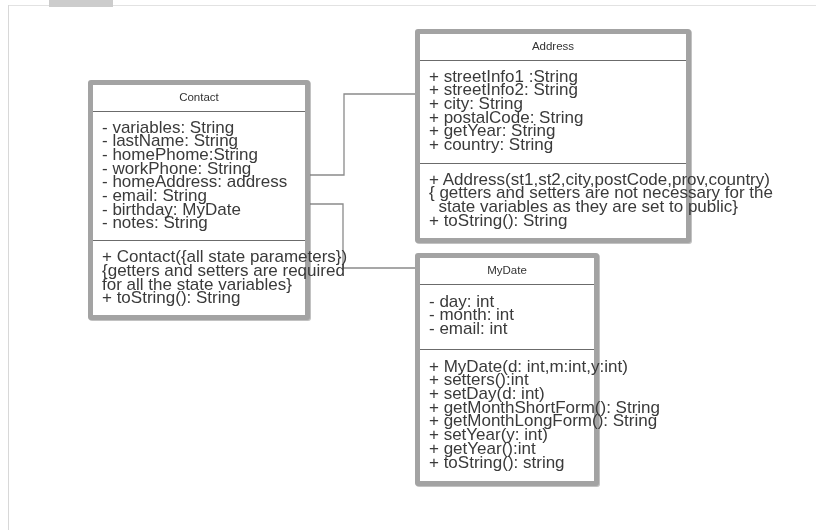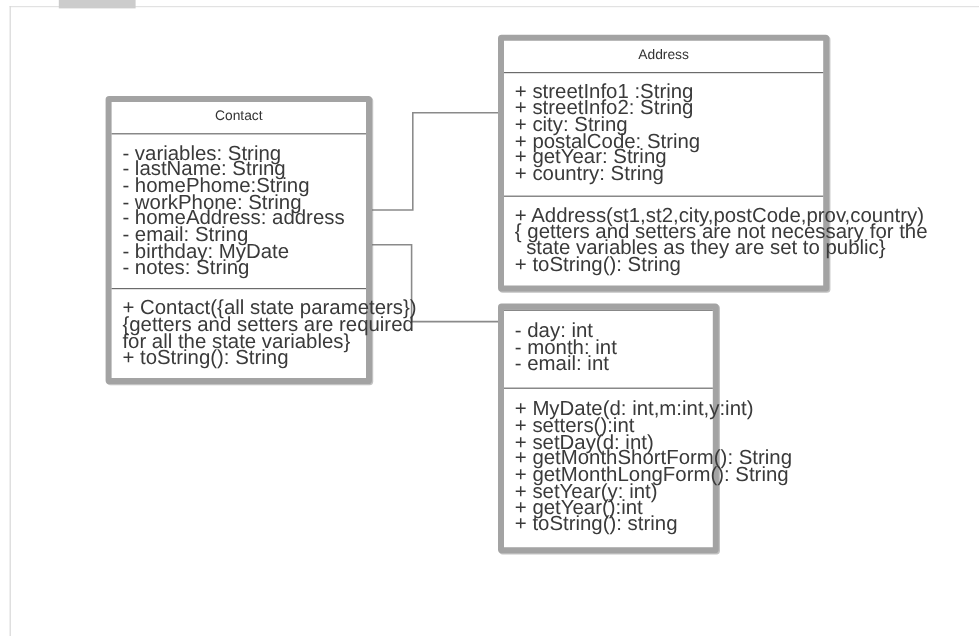--- a/index.html
+++ b/index.html
@@ -159,20 +159,21 @@
     <div class="uml-divider"></div>
     <div class="uml-compartment operations">
       <div class="uml-line">+ Address(st1,st2,city,postCode,prov,country)</div>
       <div class="uml-line">{ getters and setters are not necessary for the</div>
       <div class="uml-line">  state variables as they are set to public}</div>
       <div class="uml-line">+ toString(): String</div>
     </div>
   </div>
 
   <div class="uml-class" id="class-mydate">
+    <div class="uml-title">MyDate</div>
     <div class="uml-divider"></div>
     <div class="uml-compartment attributes">
       <div class="uml-line">- day: int</div>
       <div class="uml-line">- month: int</div>
       <div class="uml-line">- email: int</div>
     </div>
     <div class="uml-divider"></div>
     <div class="uml-compartment operations">
       <div class="uml-line">+ MyDate(d: int,m:int,y:int)</div>
       <div class="uml-line">+ setters():int</div>

